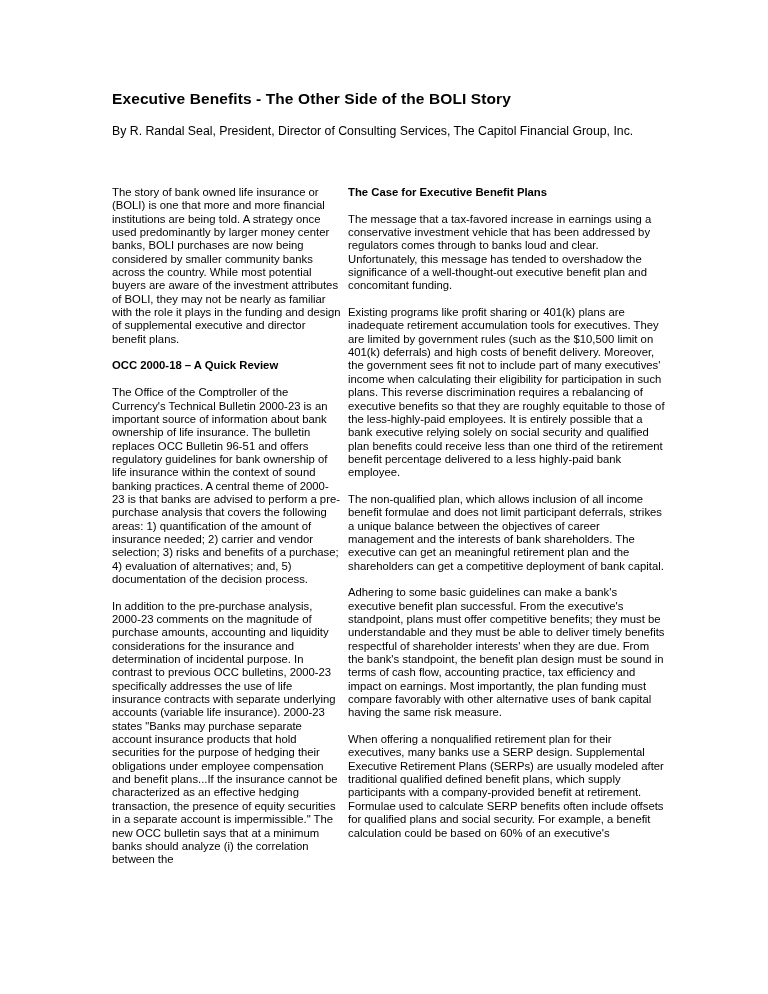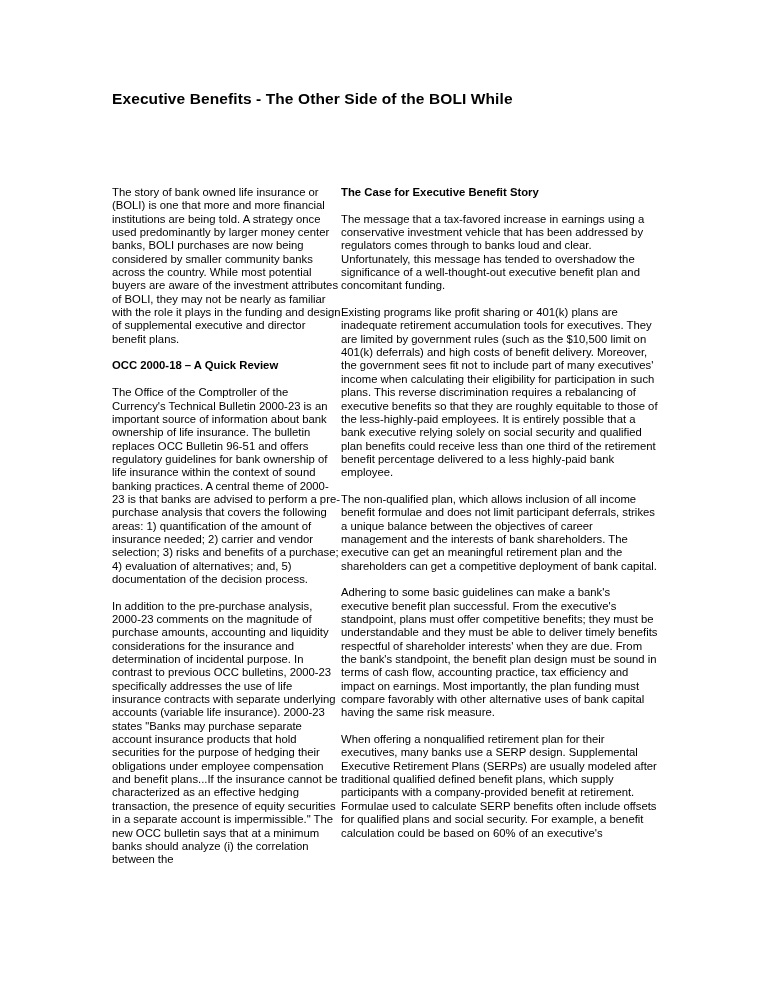--- a/index.html
+++ b/index.html
@@ -31,54 +31,56 @@
     left: 112px;
     top: 124px;
     font-size: 12.3px;
     white-space: nowrap;
   }
   .columns {
     position: absolute;
     left: 112px;
     top: 186px;
     display: flex;
+    gap: 7px;
   }
   .col {
     font-size: 11.3px;
     line-height: 13.35px;
   }
   .col-left  { width: 229px; }
   .col-right { width: 318px; }
   .col p {
     margin: 0 0 13.35px 0;
   }
   .col .heading {
     font-weight: 700;
     margin: 0 0 13.35px 0;
   }
 </style>
 </head>
 <body>
 
 <div class="page">
 
-  <div class="doc-title">Executive Benefits - The Other Side of the BOLI While</div>
+  <div class="doc-title">Executive Benefits - The Other Side of the BOLI Story</div>
 
+  <div class="doc-byline">By R. Randal Seal, President, Director of Consulting Services, The Capitol Financial Group, Inc.</div>
 
   <div class="columns">
 
     <div class="col col-left">
       <p>The story of bank owned life insurance or (BOLI) is one that more and more financial institutions are being told. A strategy once used predominantly by larger money center banks, BOLI purchases are now being considered by smaller community banks across the country. While most potential buyers are aware of the investment attributes of BOLI, they may not be nearly as familiar with the role it plays in the funding and design of supplemental executive and director benefit plans.</p>
       <p class="heading">OCC 2000-18 – A Quick Review</p>
       <p>The Office of the Comptroller of the Currency's Technical Bulletin 2000-23 is an important source of information about bank ownership of life insurance. The bulletin replaces OCC Bulletin 96-51 and offers regulatory guidelines for bank ownership of life insurance within the context of sound banking practices. A central theme of 2000-23 is that banks are advised to perform a pre-purchase analysis that covers the following areas: 1) quantification of the amount of insurance needed; 2) carrier and vendor selection; 3) risks and benefits of a purchase; 4) evaluation of alternatives; and, 5) documentation of the decision process.</p>
       <p>In addition to the pre-purchase analysis, 2000-23 comments on the magnitude of purchase amounts, accounting and liquidity considerations for the insurance and determination of incidental purpose. In contrast to previous OCC bulletins, 2000-23 specifically addresses the use of life insurance contracts with separate underlying accounts (variable life insurance).  2000-23 states "Banks may purchase separate account insurance products that hold securities for the purpose of hedging their obligations under employee compensation and benefit plans...If the insurance cannot be characterized as an effective hedging transaction, the presence of equity securities in a separate account is impermissible."  The new OCC bulletin says that at a minimum banks should analyze (i) the correlation between the</p>
     </div>
 
     <div class="col col-right">
-      <p class="heading">The Case for Executive Benefit Story</p>
+      <p class="heading">The Case for Executive Benefit Plans</p>
       <p>The message that a tax-favored increase in earnings using a conservative investment vehicle that has been addressed by regulators comes through to banks loud and clear. Unfortunately, this message has tended to overshadow the significance of a well-thought-out executive benefit plan and concomitant funding.</p>
       <p>Existing programs like profit sharing or 401(k) plans are inadequate retirement accumulation tools for executives. They are limited by government rules (such as the $10,500 limit on 401(k) deferrals) and high costs of benefit delivery. Moreover, the government sees fit not to include part of many executives' income when calculating their eligibility for participation in such plans. This reverse discrimination requires a rebalancing of executive benefits so that they are roughly equitable to those of the less-highly-paid employees. It is entirely possible that a bank executive relying solely on social security and qualified plan benefits could receive less than one third of the retirement benefit percentage delivered to a less highly-paid bank employee.</p>
       <p>The non-qualified plan, which allows inclusion of all income benefit formulae and does not limit participant deferrals, strikes a unique balance between the objectives of career management and the interests of bank shareholders. The executive can get an meaningful retirement plan and the shareholders can get a competitive deployment of bank capital.</p>
       <p>Adhering to some basic guidelines can make a bank's executive benefit plan successful. From the executive's standpoint, plans must offer competitive benefits; they must be understandable and they must be able to deliver timely benefits respectful of shareholder interests' when they are due. From the bank's standpoint, the benefit plan design must be sound in terms of cash flow, accounting practice, tax efficiency and impact on earnings. Most importantly, the plan funding must compare favorably with other alternative uses of bank capital having the same risk measure.</p>
       <p>When offering a nonqualified retirement plan for their executives, many banks use a SERP design. Supplemental Executive Retirement Plans (SERPs) are usually modeled after traditional qualified defined benefit plans, which supply participants with a company-provided benefit at retirement. Formulae used to calculate SERP benefits often include offsets for qualified plans and social security. For example, a benefit calculation could be based on 60% of an executive's</p>
     </div>
 
   </div>
 
 </div>

